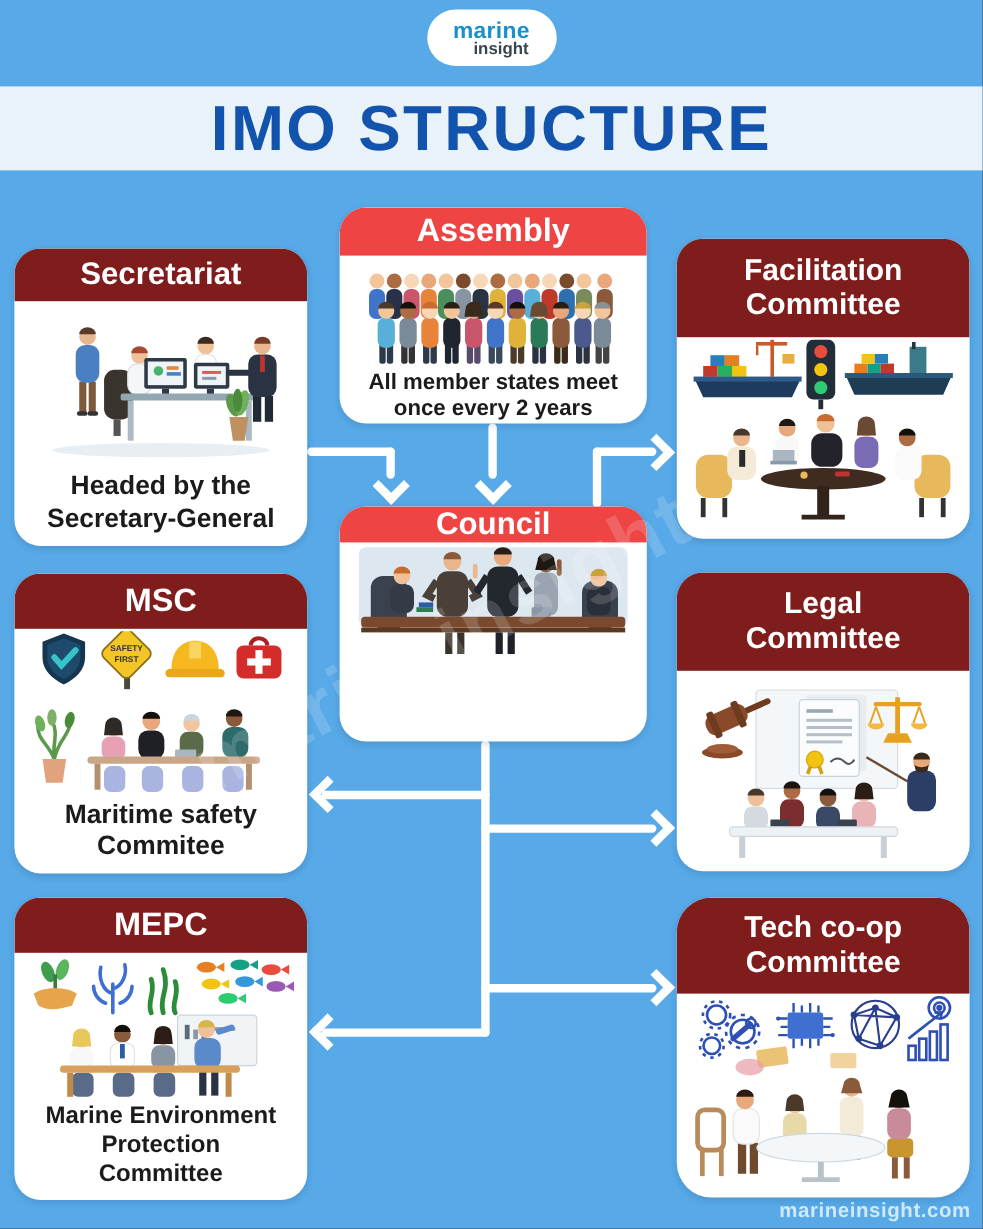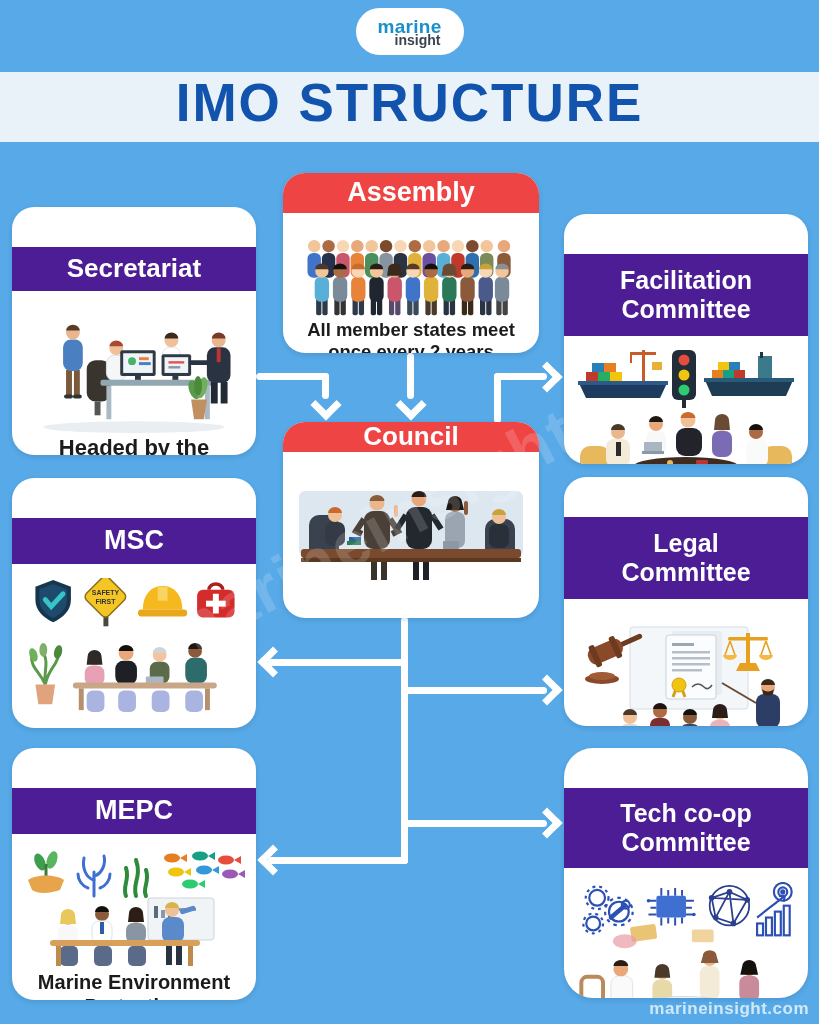--- a/index.html
+++ b/index.html
@@ -13,57 +13,57 @@
     position:absolute; left:50%; top:8px; transform:translateX(-50%);
     width:108px; height:47px; background:#fff; border-radius:24px;
     display:flex; flex-direction:column; align-items:center; justify-content:center;
     line-height:1; z-index:4;
   }
   .logo-marine { color:#1a8fc9; font-weight:bold; font-size:19px; letter-spacing:.3px; }
   .logo-insight { color:#39444f; font-weight:bold; font-size:14px; margin-top:-3px; margin-left:16px; }
   
   .title-strip {
     position:absolute; left:0; top:72px; width:100%; height:70px;
-    background:#e9f2f9; display:flex; align-items:flex-start; justify-content:center; z-index:2;
+    background:#e9f2f9; display:flex; align-items:center; justify-content:center; z-index:2;
   }
   .title-text { color:#1254ad; font-size:53px; font-weight:bold; letter-spacing:2px; }
   
   .watermark {
     position:absolute; left:148px; top:608px; transform:rotate(-28deg); transform-origin:0 0;
     font-size:66px; font-weight:bold; letter-spacing:2px;
     color:rgba(255,255,255,0.16); z-index:5; pointer-events:none; white-space:nowrap;
   }
   
   .card {
     position:absolute; background:#fff; border-radius:22px; overflow:hidden;
     display:flex; flex-direction:column; z-index:3;
     box-shadow:0 2px 5px rgba(20,50,90,.15);
   }
   .card-header {
     flex:0 0 auto; color:#fff; font-weight:bold; text-align:center;
     display:flex; align-items:center; justify-content:center;
   }
   .card-header span { white-space:pre-line; line-height:1.15; }
-  .hdr-blue  { background:#4c1d95;margin-top:40px; }
+  .hdr-blue  { background:#7f1d1d; }
   .hdr-black { background:#ef4444; }
   .card-body {
     flex:1; display:flex; flex-direction:column; align-items:center;
-    justify-content:center; padding:14px 6px 10px;
+    justify-content:space-between; padding:2px 6px 10px;
   }
   .caption {
     white-space:pre-line; text-align:center; color:#1b1b1b;
     font-weight:bold; line-height:1.2;
   }
   #card-assembly     { left:283px; top:173px; width:256px; height:180px; }
   #card-assembly .card-header { height:40px; font-size:27px; }
   #card-assembly .caption { font-size:18.5px; }
   #card-secretariat  { left:12px;  top:207px; width:244px; height:248px; }
   #card-secretariat .card-header { height:44px; font-size:26px; }
   #card-secretariat .caption { font-size:22px; }
-  #card-facilitation { left:564px; top:214px; width:244px; height:250px; }
+  #card-facilitation { left:564px; top:199px; width:244px; height:250px; }
   #card-facilitation .card-header { height:82px; font-size:25px; }
   #card-council      { left:283px; top:422px; width:256px; height:196px; }
   #card-council .card-header { height:30px; font-size:26px; }
   #card-council .caption { font-size:18.5px; }
   #card-msc          { left:12px;  top:478px; width:244px; height:250px; }
   #card-msc .card-header { height:46px; font-size:27px;text-align:right; }
   #card-msc .caption { font-size:22px; }
   #card-legal        { left:564px; top:477px; width:244px; height:249px; }
   #card-legal .card-header { height:82px; font-size:25px; }
   #card-mepc         { left:12px;  top:748px; width:244px; height:252px; }
@@ -515,20 +515,22 @@
           </g>
         <g>
             <circle cx="176" cy="74" r="7" fill="#8a5a3a"></circle>
             <path d="M169,72 a7,6 0 0 1 14,0" fill="#1e1812"></path>
             <rect x="166" y="81" width="22" height="26" rx="8" fill="#2e6b6b"></rect>
           </g>
         <rect x="52" y="106" width="146" height="6" rx="3" fill="#c9a688"></rect>
           <rect x="58" y="112" width="5" height="22" fill="#b5906e"></rect>
           <rect x="186" y="112" width="5" height="22" fill="#b5906e"></rect>
       </svg>
+      <div class="caption">Maritime safety
+Commitee</div>
     </div>
   </div>
 
   <div class="card" id="card-legal">
     <div class="card-header hdr-blue">
       <span>Legal
 Committee</span>
     </div>
     <div class="card-body">
       <svg width="228" height="158" viewBox="0 0 228 158">

